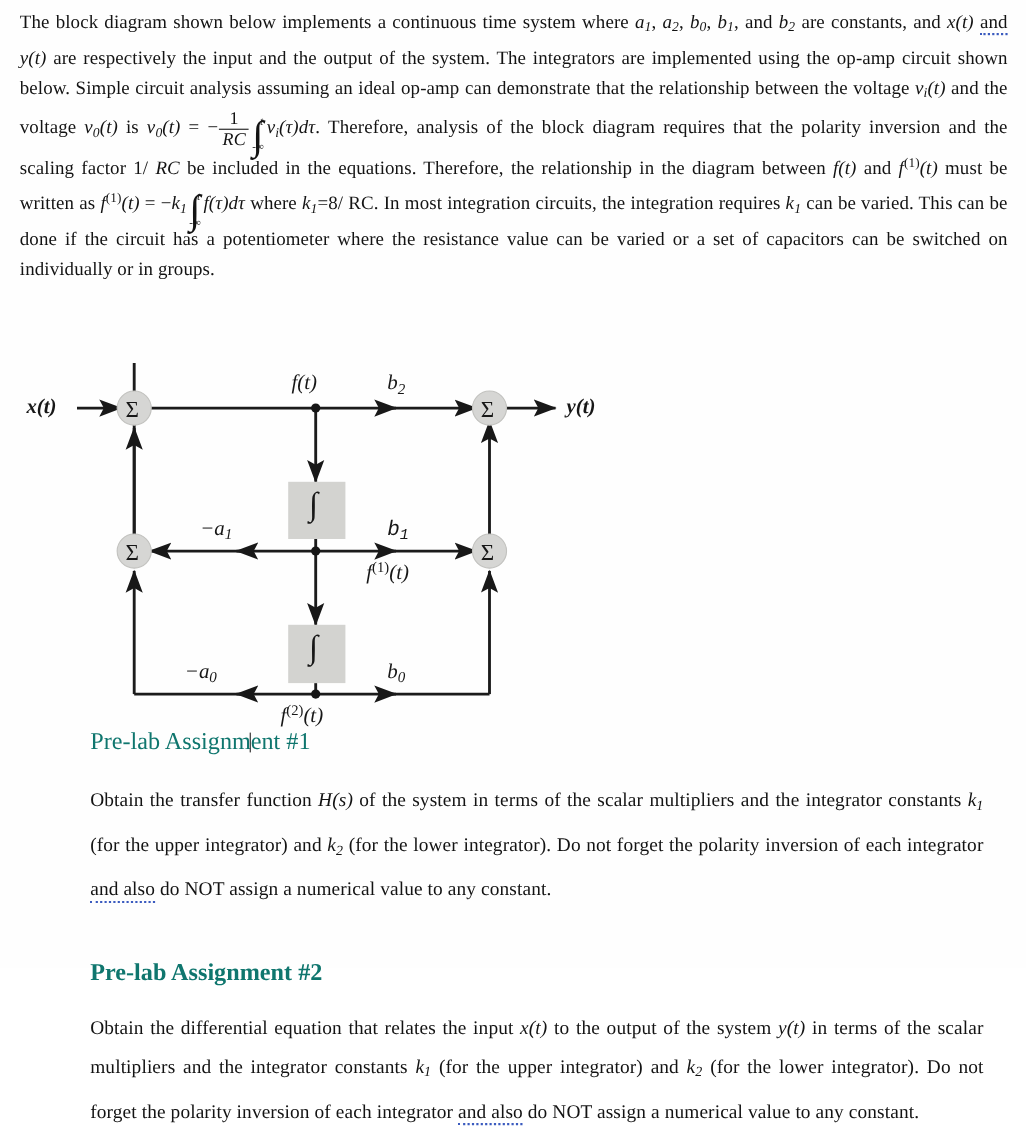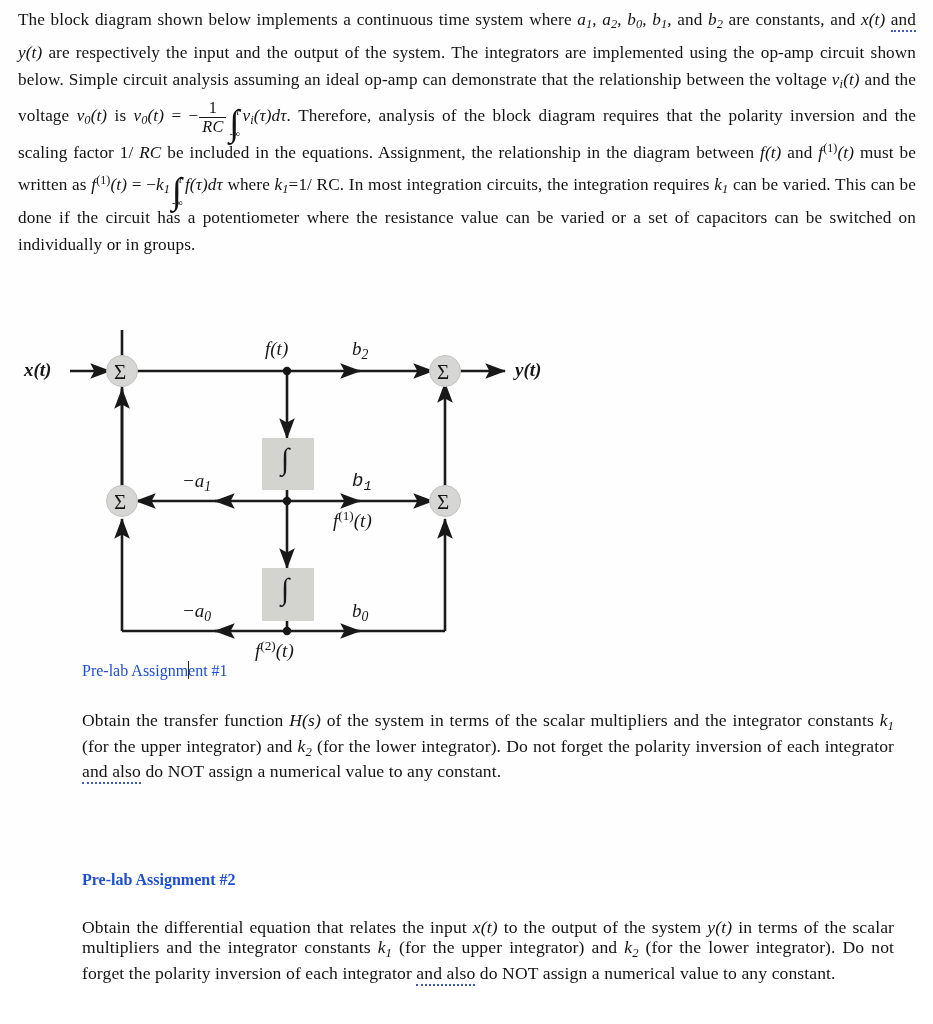--- a/index.html
+++ b/index.html
@@ -26,26 +26,26 @@
   
   .para {
     position: absolute;
     font-size: 17.2px;
     line-height: 27.5px;
     text-align: justify;
     color: #131313;
     letter-spacing: .1px;
   }
   .para.intro { left: 18px; top: 6px; width: 898px; }
-  .para.assign { font-size: 17.6px; line-height: 20px; }
+  .para.assign { font-size: 17.6px; line-height: 35px; }
 
   .hdr {
     position: absolute;
-    font-size: 16px;
-    color: #1d4ed8;
+    font-size: 22px;
+    color: #0f766e;
     white-space: nowrap;
   }
 
   i.v { font-style: italic; }
   .sub { font-size: .72em; vertical-align: -.28em; font-style: italic; }
   .sup { font-size: .7em; vertical-align: .5em; font-style: normal; }
   .nb { white-space: nowrap; }
 
   
   .squiggle {
@@ -138,30 +138,30 @@
     <i class="v math">y(t)</i>
     <span>are respectively the input and the output of the system.  The integrators are implemented using the op-amp circuit shown below.  Simple circuit analysis assuming an ideal op-amp can demonstrate that the relationship between the voltage</span>
     <span class="math nb"><i class="v">v</i><span class="sub">i</span><i class="v">(t)</i></span>
     <span>and the voltage</span>
     <span class="math nb"><i class="v">v</i><span class="sub">0</span><i class="v">(t)</i></span>
     <span>is</span>
     <span class="math nb"><i class="v">v</i><span class="sub">0</span><i class="v">(t)</i>
       <span>=</span>
       <span>−</span><span class="frac"><span class="num">1</span><span class="den">RC</span></span><span class="intg"><span class="top">t</span><span class="sign">∫</span><span class="bot">-∞</span></span><i class="v">v</i><span class="sub">i</span><i class="v">(τ)dτ</i></span><span>.  Therefore, analysis of the block diagram requires that the polarity inversion and the scaling factor</span>
     <span class="math nb"><span>1/ </span><i class="v">RC</i></span>
-    <span>be included in the equations.  Assignment, the relationship in the diagram between</span>
+    <span>be included in the equations.  Therefore, the relationship in the diagram between</span>
     <i class="v math">f(t)</i>
     <span>and</span>
     <span class="math nb"><i class="v">f</i><span class="sup">(1)</span><i class="v">(t)</i></span>
     <span>must be written as</span>
     <span class="math nb"><i class="v">f</i><span class="sup">(1)</span><i class="v">(t)</i>
       <span>=</span>
       <span>−</span><i class="v">k</i><span class="sub">1</span><span class="intg"><span class="top">t</span><span class="sign">∫</span><span class="bot">-∞</span></span><i class="v">f(τ)dτ</i></span>
     <span>where</span>
-    <span class="math nb"><i class="v">k</i><span class="sub">1</span><span>=1/ RC</span></span><span>.  In most integration circuits, the integration requires</span>
+    <span class="math nb"><i class="v">k</i><span class="sub">1</span><span>=8/ RC</span></span><span>.  In most integration circuits, the integration requires</span>
     <span class="math nb"><i class="v">k</i><span class="sub">1</span></span>
     <span>can be varied.  This can be done if the circuit has a potentiometer where the resistance value can be varied or a set of capacitors can be switched on individually or in groups.</span>
   </div>
 
   <div id="diagram">
     <svg width="600" height="340" viewBox="0 0 600 340" xmlns="http://www.w3.org/2000/svg">
       <defs>
         <marker id="ah" markerWidth="9" markerHeight="9" refX="7.6" refY="3.1" orient="auto">
           <path d="M0,0.1 L8,3.1 L0,6.1 L1.6,3.1 Z" fill="#181818"></path>
         </marker>
@@ -238,21 +238,21 @@
     </div>
     <div class="dlabel" style="left:352px; top:140px;font-family:Liberation Mono, monospace;">
       <i class="v">b</i><span class="sub">1</span>
     </div>
     <div class="dlabel" style="left:352px; top:270px;">
       <i class="v">b</i><span class="sub">0</span>
     </div>
     <div class="dlabel" style="left:182px; top:140px;">
       <i class="v">−a</i><span class="sub">1</span>
     </div>
-    <div class="dlabel" style="left:182px; top:270px;">
+    <div class="dlabel" style="left:168px; top:270px;">
       <i class="v">−a</i><span class="sub">0</span>
     </div>
     <div class="dlabel" style="left:293px; top:178px;margin-left:40px;">
       <i class="v">f</i><span class="sup">(1)</span><i class="v">(t)</i>
     </div>
     <div class="dlabel" style="left:255px; top:308px;">
       <i class="v">f</i><span class="sup">(2)</span><i class="v">(t)</i>
     </div>
   </div>
 

